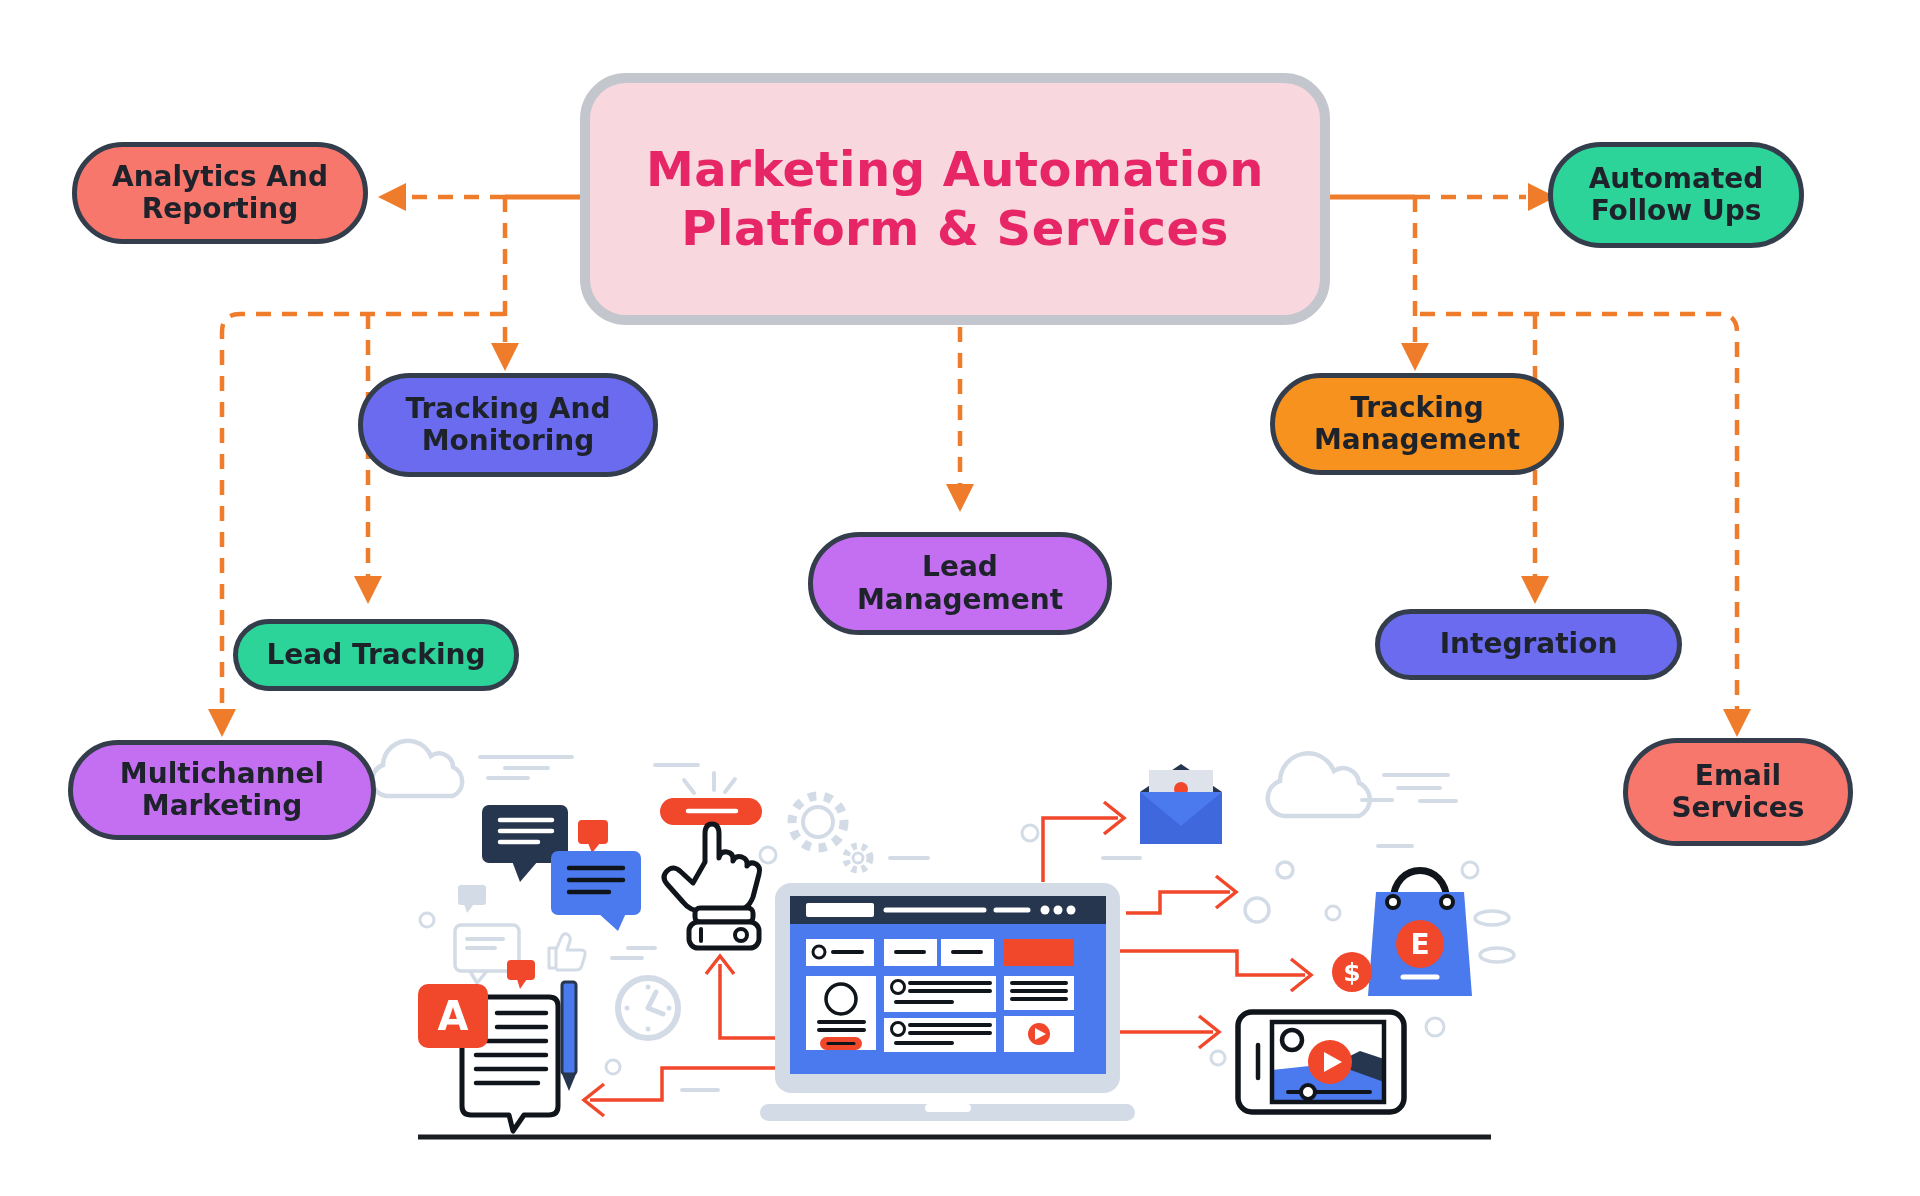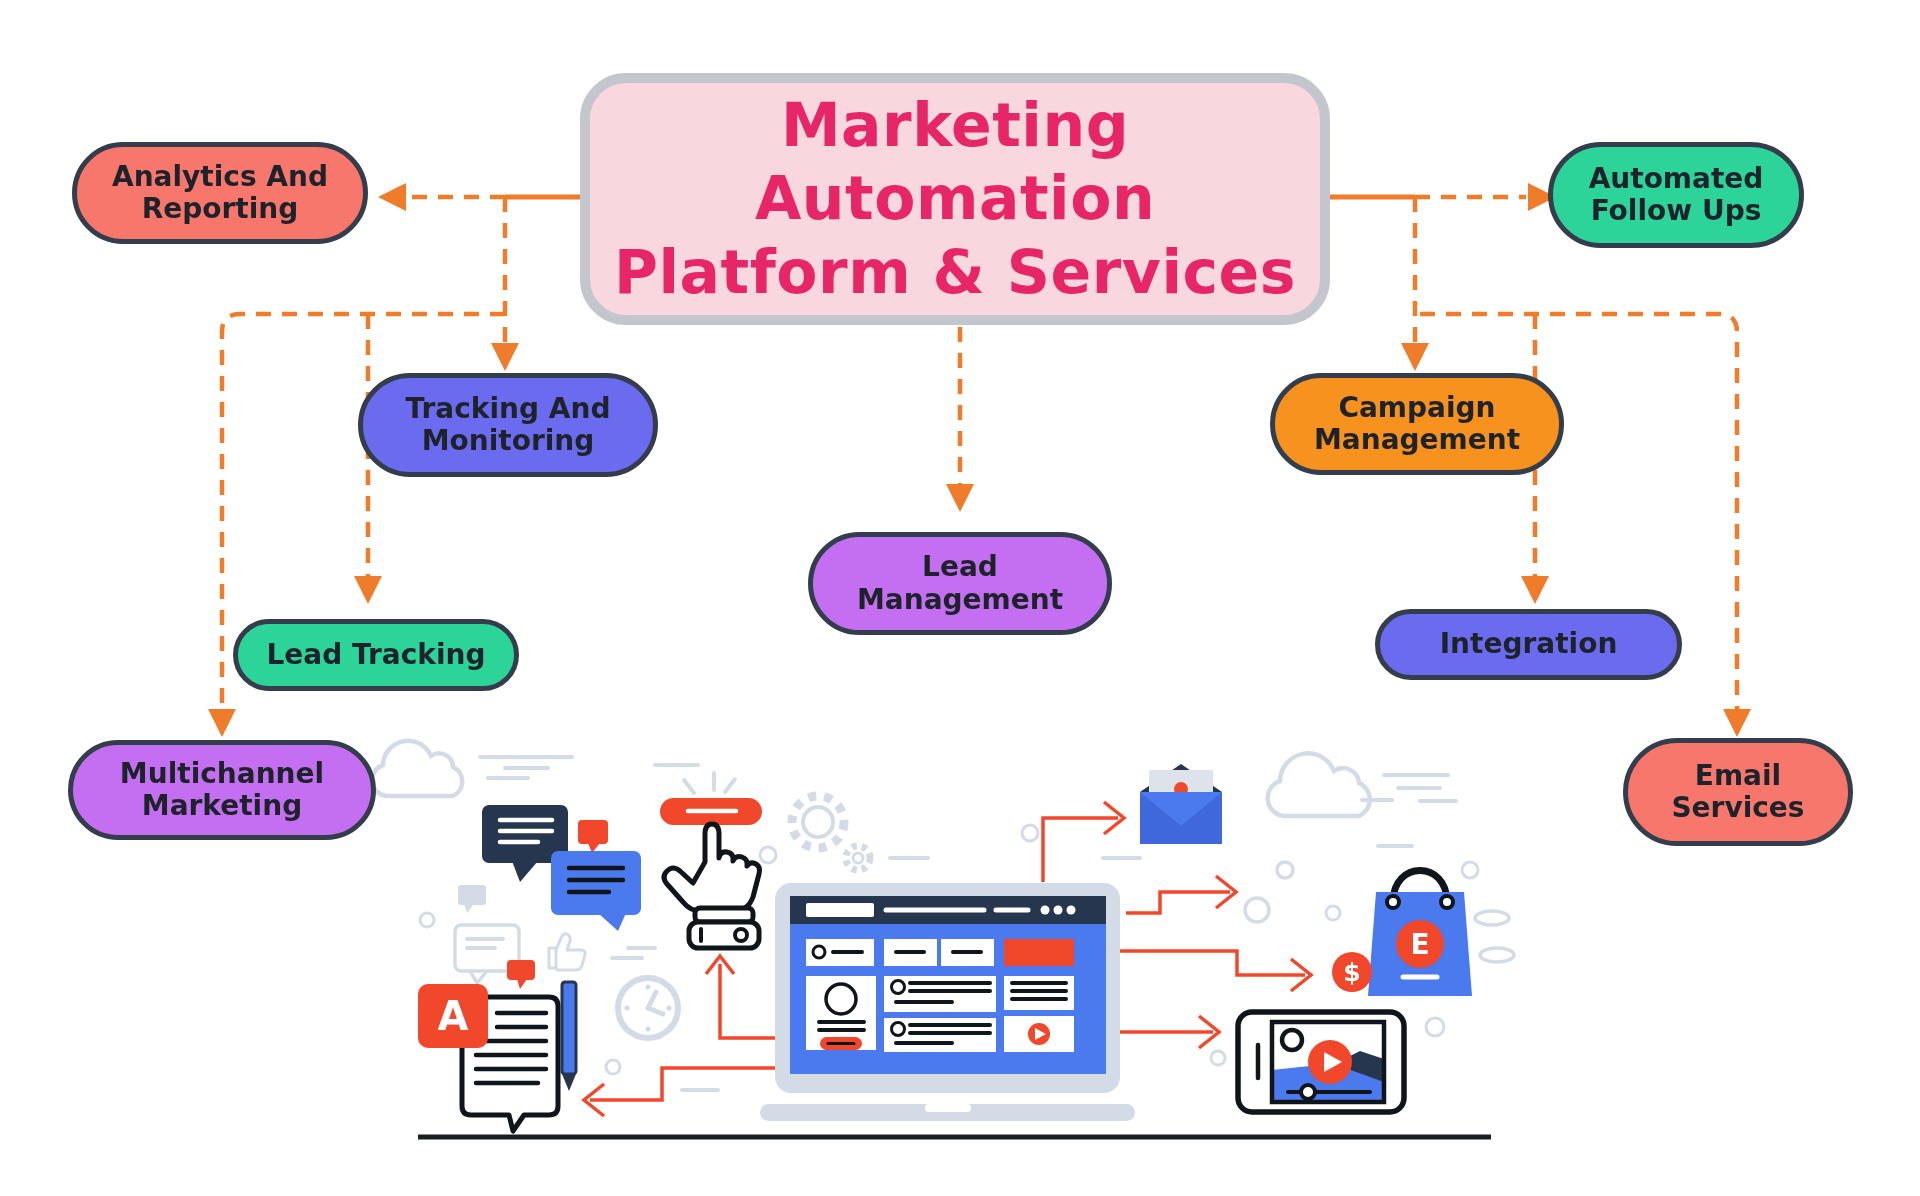--- a/index.html
+++ b/index.html
@@ -6,21 +6,21 @@
   #canvas{position:relative;width:1920px;height:1196px;background:#fff;overflow:hidden;
           font-family:"DejaVu Sans","Liberation Sans",sans-serif;}
   #art{position:absolute;left:0;top:0;}
   .node{position:absolute;box-sizing:border-box;display:flex;align-items:center;justify-content:center;
         border:5px solid var(--node-border);border-radius:70px;color:var(--node-text);
         font-size:28px;font-weight:600;line-height:1.16;text-align:center;white-space:pre-line;}
   .node.single{font-size:28px;}
   #center-box{position:absolute;box-sizing:border-box;display:flex;align-items:center;justify-content:center;
         left:580px;top:73px;width:750px;height:252px;background:var(--center-fill);
         border:10px solid var(--center-border);border-radius:46px;color:var(--center-text);
-        font-size:60px;font-weight:800;line-height:1.22;text-align:center;white-space:pre-line;letter-spacing:.5px;}
+        font-size:48px;font-weight:800;line-height:1.22;text-align:center;white-space:pre-line;letter-spacing:.5px;}
   
   .dash{stroke:var(--dash-orange);stroke-width:4.5;fill:none;stroke-dasharray:15 11;}
   .stub{stroke:var(--dash-orange);stroke-width:5;fill:none;}
   .oah{fill:var(--dash-orange);}
   .rln{stroke:var(--line-red);stroke-width:3.5;fill:none;}
   .gl{stroke:var(--illus-gray);stroke-width:4;fill:none;stroke-linecap:round;}
   .gc{stroke:var(--illus-gray);fill:none;}
   .blu{fill:var(--illus-blue);}
   .nvy{fill:var(--illus-navy);}
   .red{fill:var(--line-red);}
@@ -280,21 +280,21 @@
 
 <div class="node" style="left: 72px; top: 142px; width: 296px; height: 102px; background: rgb(248, 119, 108);">Analytics And
 Reporting</div>
 
 <div class="node" style="left: 1548px; top: 142px; width: 256px; height: 106px; background: rgb(45, 212, 153);">Automated
 Follow Ups</div>
 
 <div class="node" style="left: 358px; top: 373px; width: 300px; height: 104px; background: rgb(107, 107, 239);">Tracking And
 Monitoring</div>
 
-<div class="node" style="left: 1270px; top: 373px; width: 294px; height: 102px; background: rgb(248, 146, 30);">Campaign
+<div class="node" style="left: 1270px; top: 373px; width: 294px; height: 102px; background: rgb(248, 146, 30);">Tracking
 Management</div>
 
 <div class="node" style="left: 808px; top: 515px; width: 304px; height: 103px; background: rgb(196, 111, 242); margin-top: 17px;">Lead
 Management</div>
 
 <div class="node single" style="left: 233px; top: 572px; width: 286px; height: 72px; background: rgb(45, 212, 153); margin-top: 47px;">Lead Tracking</div>
 
 <div class="node single" style="left: 1375px; top: 609px; width: 307px; height: 71px; background: rgb(107, 107, 239);">Integration</div>
 
 <div class="node" style="left: 68px; top: 740px; width: 308px; height: 100px; background: rgb(196, 111, 242);">Multichannel

